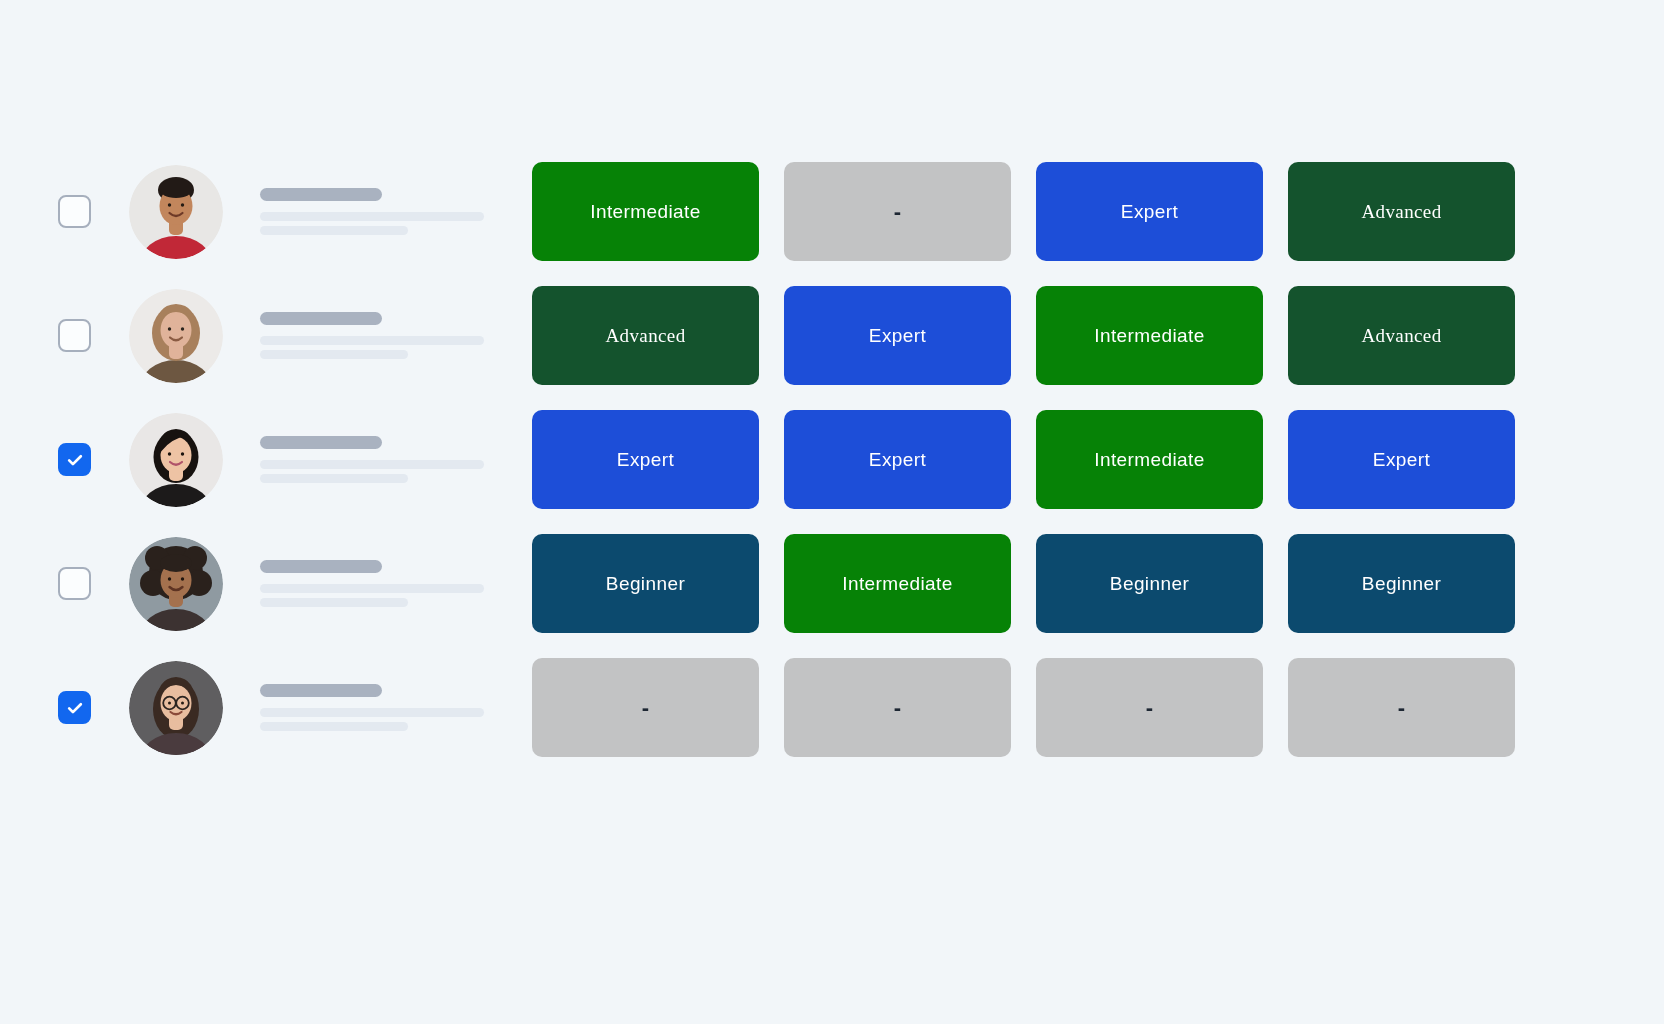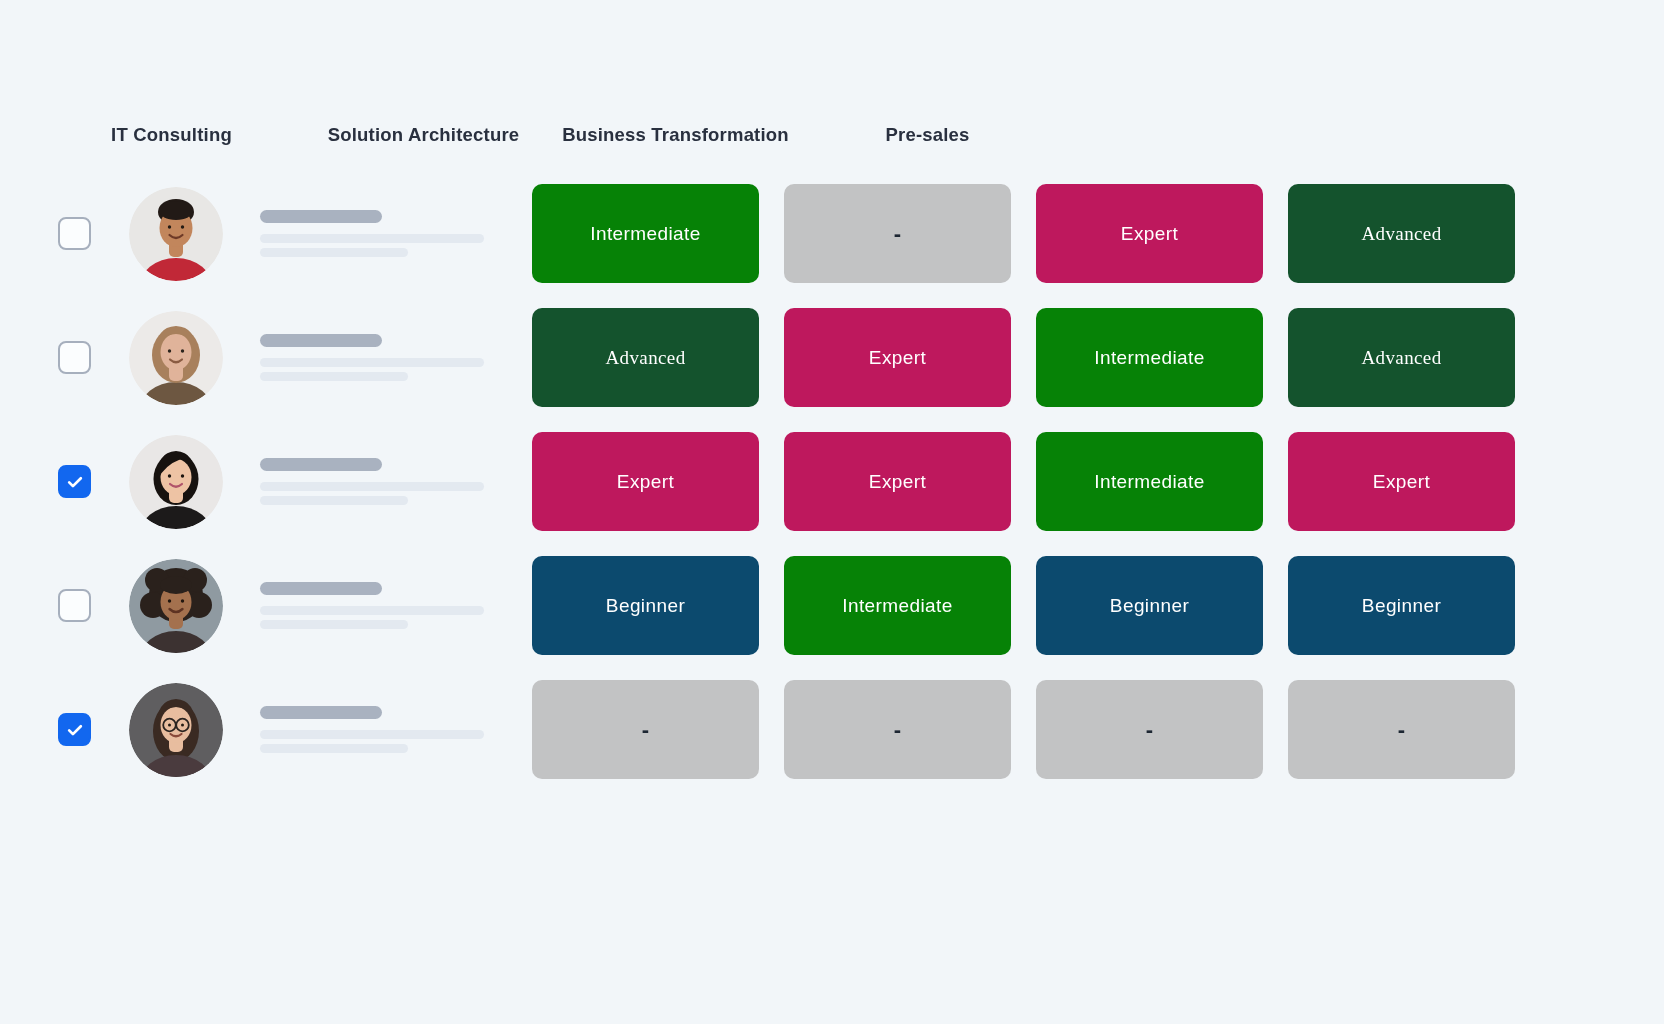--- a/index.html
+++ b/index.html
@@ -31,37 +31,31 @@
   .bar-dark { width:122px; height:13px; border-radius:7px; background:#a9b2c0; }
   .bar-light-1 { width:224px; height:9px; border-radius:5px; background:#e3e9f0; margin-top:11px; }
   .bar-light-2 { width:148px; height:9px; border-radius:5px; background:#e3e9f0; margin-top:5px; }
 
   
   .badges { display:flex; gap:25px; }
   .badge { width:227px; height:99px; border-radius:10px; display:flex; align-items:center; justify-content:center;
            font-size:19px; font-weight:500; letter-spacing:0.4px; color:#ffffff; cursor:pointer; }
   .badge[data-level="intermediate"] { background:#068206; }
   .badge[data-level="advanced"]     { background:#14532d;font-family:Liberation Serif, serif; }
-  .badge[data-level="expert"]       { background:#be185d; }
+  .badge[data-level="expert"]       { background:#1d4ed8; }
   .badge[data-level="beginner"]     { background:#0c4a6e; }
   .badge[data-level="empty"]        { background:#c2c3c4; color:#1d2733; font-weight:800; font-size:22px; }
 </style>
 </head>
 <body>
 
 <div class="app">
   <div class="matrix">
 
     <div class="header-row">
-      <div class="col-headers">
-        <div class="col-header">IT Consulting</div>
-        <div class="col-header">Solution Architecture</div>
-        <div class="col-header">Business Transformation</div>
-        <div class="col-header">Pre-sales</div>
-      </div>
     </div>
 
     <div class="user-row">
       <div class="user-cell">
         <div class="checkbox" data-checked="false">
           
         </div>
         <div class="avatar">
           <svg viewBox="0 0 94 94">
             <defs>

